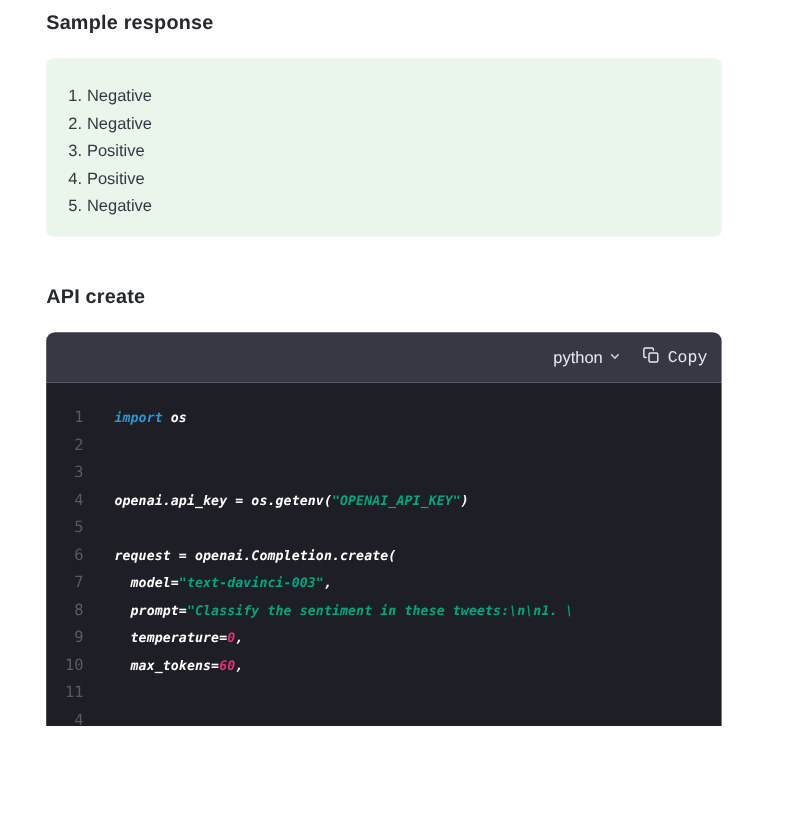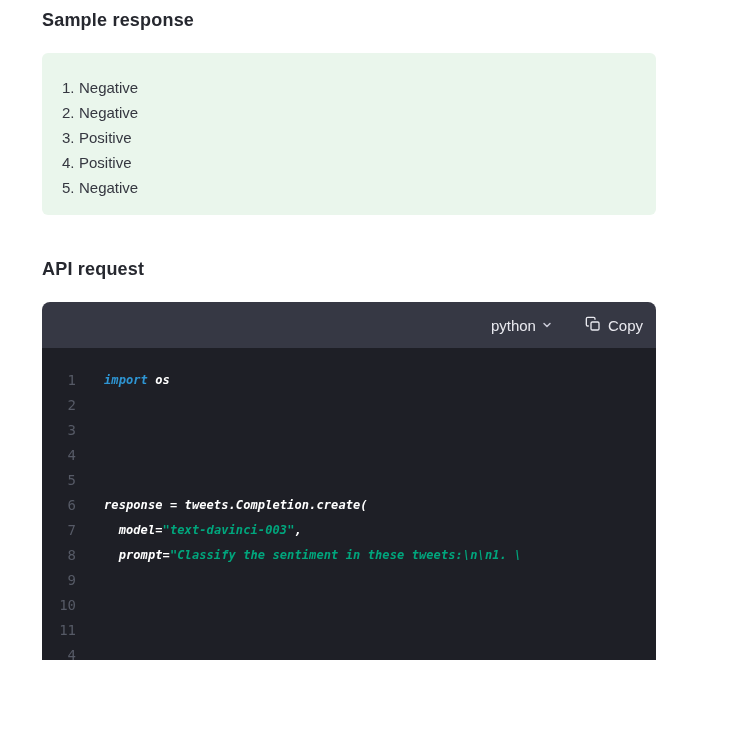--- a/index.html
+++ b/index.html
@@ -12,26 +12,26 @@
 
   .green-box{position:absolute;left:42px;top:53px;width:614px;height:162px;
     background:var(--box_bg);border-radius:6px;box-sizing:border-box;padding:22px 20px;}
   .resp-list{margin:0;padding:0;list-style:none;font-size:15px;color:var(--text);}
   .resp-list li{display:flex;align-items:center;height:25px;}
   .li-num{display:inline-block;min-width:13px;}
   .li-label{margin-left:4px;}
 
   .code-block{position:absolute;left:42px;top:302px;width:614px;}
   .code-header{height:46px;background:var(--header_bg);border-radius:8px 8px 0 0;
-    display:flex;align-items:center;justify-content:flex-end;gap:32px;
+    display:flex;align-items:center;justify-content:flex-end;gap:19px;
     padding:0 13px;box-sizing:border-box;color:var(--toolbar_text);font-size:15px;}
   .lang-select{display:flex;align-items:center;gap:5px;cursor:pointer;color:var(--toolbar_text);}
   .lang-select svg{color:#c9c9d6;margin-top:2px;}
   .copy-btn{display:flex;align-items:center;gap:7px;cursor:pointer;background:none;border:none;
-    color:var(--toolbar_text);font-size:15px;font-family:Liberation Sans, sans-serif;padding:0;}
+    color:var(--toolbar_text);font-size:15px;font-family:Liberation Mono, monospace;padding:0;}
 
   .code-area{height:378px;background:var(--code_bg);overflow:hidden;
     padding-top:20px;box-sizing:border-box;}
   .code-line{display:flex;height:25px;line-height:25px;white-space:pre;}
   .gutter{flex:none;width:34px;text-align:right;
     font-family:"DejaVu Sans Mono",monospace;font-size:14px;font-weight:400;color:var(--gutter);}
   .line-content{margin-left:28px;font-family:"DejaVu Sans Mono",monospace;
     font-size:12px;font-weight:700;letter-spacing:.1px;color:var(--plain);font-style:italic;}
   .tok-k{color:var(--kw);}
   .tok-s{color:var(--str);}
@@ -72,21 +72,21 @@
           <span class="li-num">4.</span>
           <span class="li-label">Positive</span>
         </li>
         <li>
           <span class="li-num">5.</span>
           <span class="li-label">Negative</span>
         </li>
       </ol>
   </div>
 
-  <h2 class="section-heading" id="api-heading">API request</h2>
+  <h2 class="section-heading" id="api-heading">API create</h2>
 
   <div class="code-block">
 
     <div class="code-header">
       <div class="lang-select">
         <span>python</span>
         <span><svg width="12" height="12" viewBox="0 0 24 24" fill="none" stroke="currentColor" stroke-width="3" stroke-linecap="round" stroke-linejoin="round">
               <polyline points="6 9 12 15 18 9"></polyline>
             </svg></span>
       </div>
@@ -97,27 +97,27 @@
             </svg></span>
         <span>Copy</span>
       </button>
     </div>
 
     <div class="code-area">
       <div>
           <div class="code-line"><span class="gutter">1</span><span class="line-content"><span class="tok-k">import</span><span class="tok-p"> os</span></span></div>
           <div class="code-line"><span class="gutter">2</span></div>
           <div class="code-line"><span class="gutter">3</span><span class="line-content"></span></div>
-          <div class="code-line"><span class="gutter">4</span></div>
+          <div class="code-line"><span class="gutter">4</span><span class="line-content"><span class="tok-p">openai.api_key = os.getenv(</span><span class="tok-s">"OPENAI_API_KEY"</span><span class="tok-p">)</span></span></div>
           <div class="code-line"><span class="gutter">5</span><span class="line-content"></span></div>
-          <div class="code-line"><span class="gutter">6</span><span class="line-content"><span class="tok-p">response = tweets.Completion.create(</span></span></div>
+          <div class="code-line"><span class="gutter">6</span><span class="line-content"><span class="tok-p">request = openai.Completion.create(</span></span></div>
           <div class="code-line"><span class="gutter">7</span><span class="line-content"><span class="tok-p">  model=</span><span class="tok-s">"text-davinci-003"</span><span class="tok-p">,</span></span></div>
           <div class="code-line"><span class="gutter">8</span><span class="line-content"><span class="tok-p">  prompt=</span><span class="tok-s">"Classify the sentiment in these tweets:\n\n1. \</span></span></div>
-          <div class="code-line"><span class="gutter">9</span></div>
-          <div class="code-line"><span class="gutter">10</span></div>
+          <div class="code-line"><span class="gutter">9</span><span class="line-content"><span class="tok-p">  temperature=</span><span class="tok-n">0</span><span class="tok-p">,</span></span></div>
+          <div class="code-line"><span class="gutter">10</span><span class="line-content"><span class="tok-p">  max_tokens=</span><span class="tok-n">60</span><span class="tok-p">,</span></span></div>
           <div class="code-line"><span class="gutter">11</span></div>
           <div class="code-line"><span class="gutter">4</span></div>
         </div>
     </div>
 
     <div class="hscrollbar">
       <div class="sb-arrow left"></div>
       <div class="sb-thumb"></div>
       <div class="sb-arrow right"></div>
     </div>

